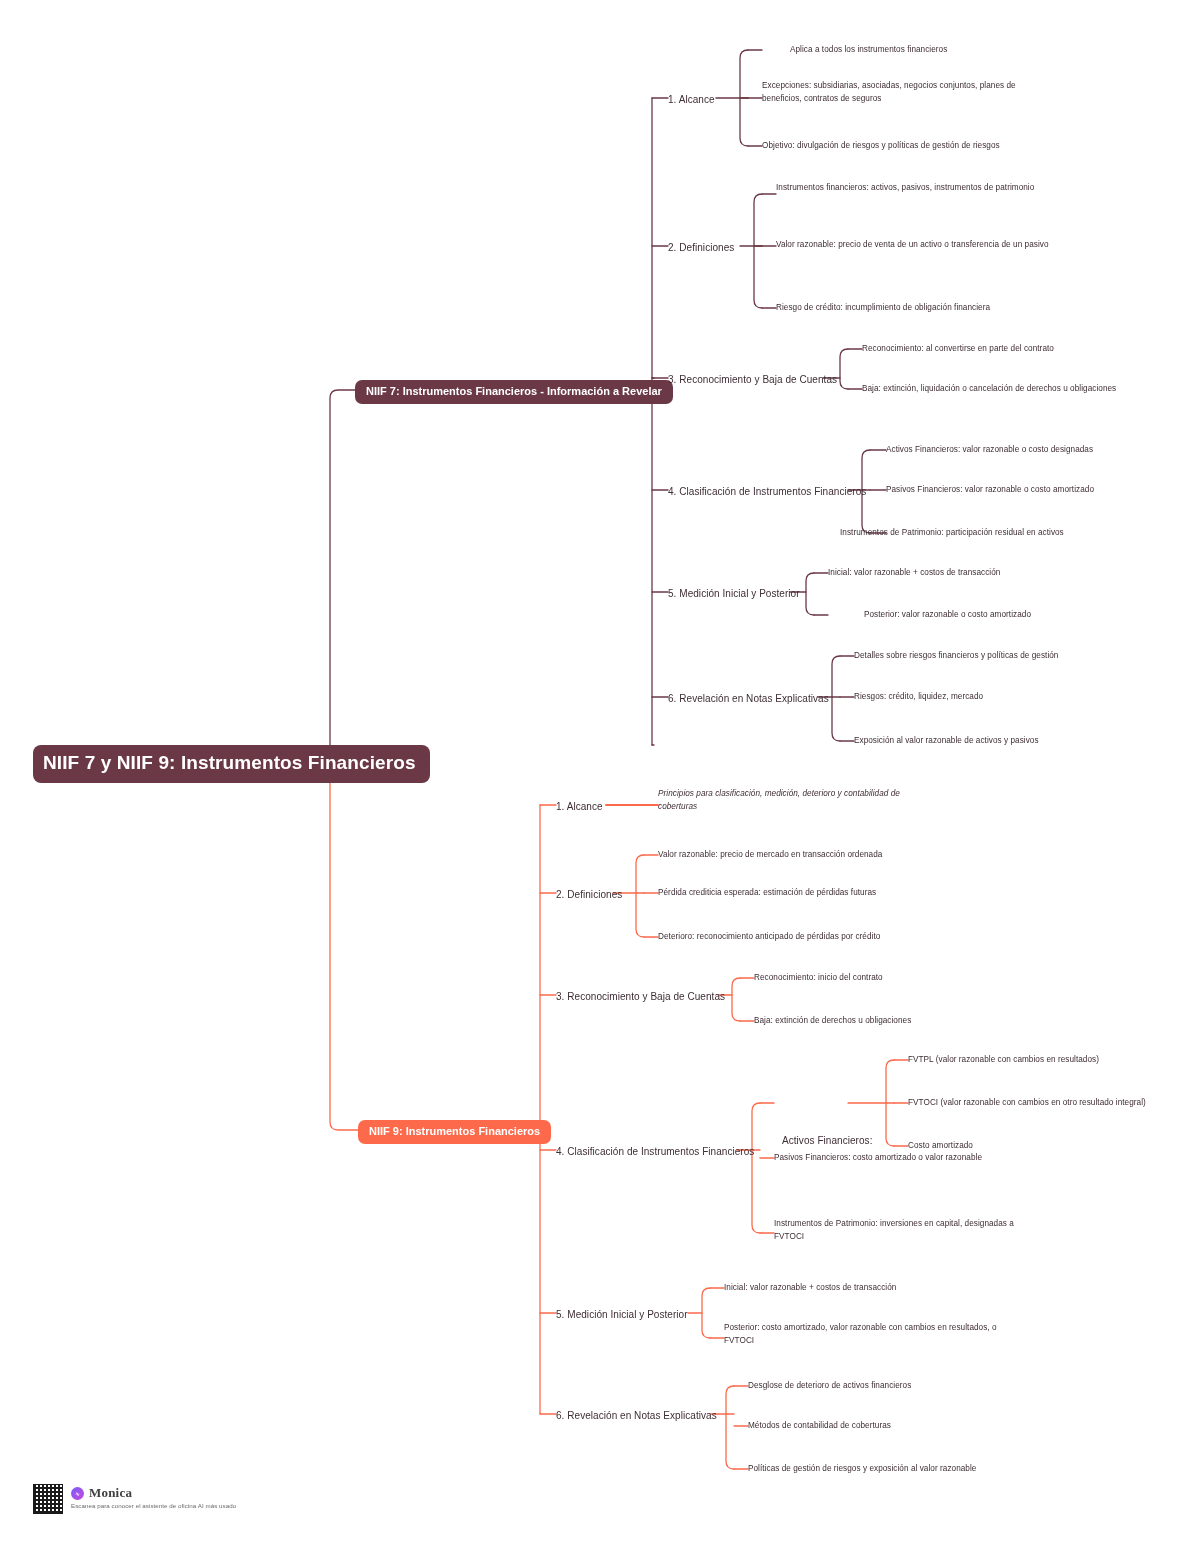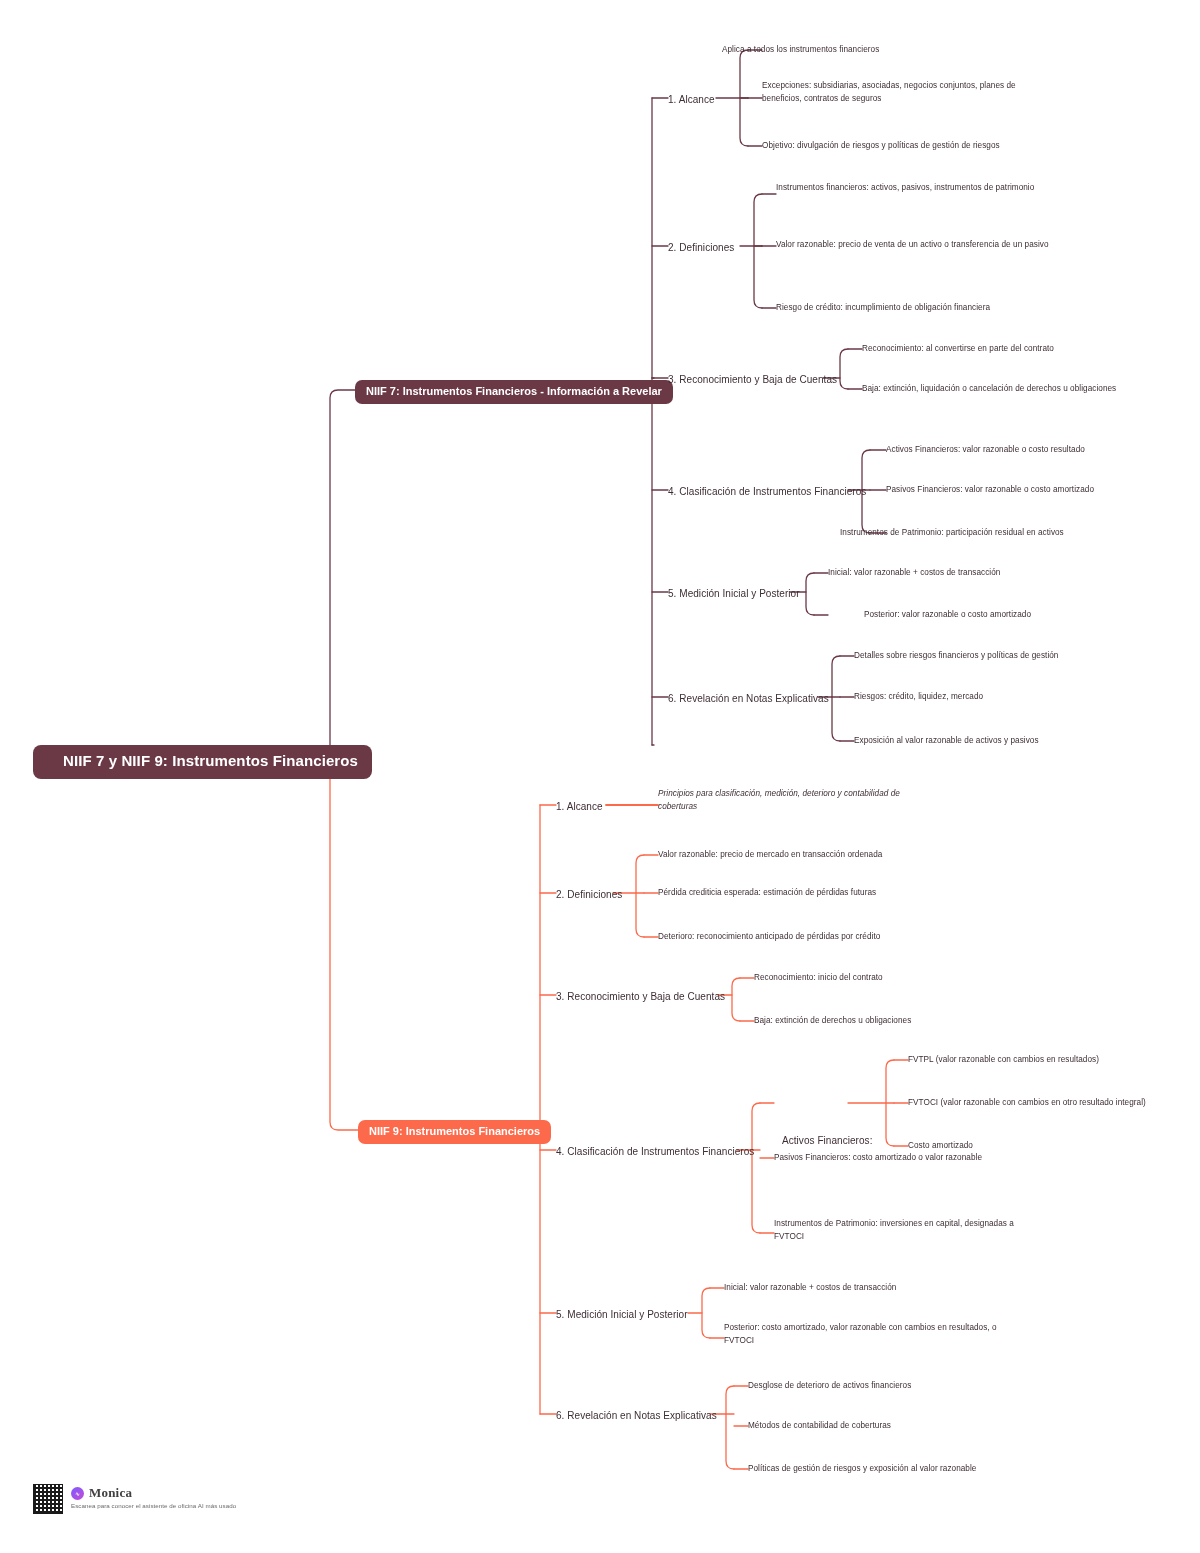--- a/index.html
+++ b/index.html
@@ -10,22 +10,22 @@
   }
   #canvas{position:absolute;inset:0;}
   svg.wires{position:absolute;left:0;top:0;width:1200px;height:1553px;pointer-events:none;}
 
   
   .root-node{
     position:absolute;
     background:#6b3946;
     color:#ffffff;
     border-radius:8px;
-    padding:8px 14px 9px 30px;
-    font-size:15px;
+    padding:8px 14px 9px 10px;
+    font-size:19px;
     font-weight:700;
     letter-spacing:.1px;
     white-space:nowrap;
     line-height:1.1;
   }
   
   .branch-node{
     position:absolute;
     color:#ffffff;
     border-radius:7px;
@@ -190,35 +190,35 @@
       <path d="M734 1426 H748" stroke="#fc6a4b"></path>
       <path d="M734 1469 H748" stroke="#fc6a4b"></path>
     </g>
   </svg>
 
   <div class="root-node" style="left:33px;top:745px;">NIIF 7 y NIIF 9: Instrumentos Financieros</div>
 
   <div class="branch-node branch-niif7" style="left:355px;top:380px;">NIIF 7: Instrumentos Financieros - Información a Revelar</div>
 
   <div class="tnode dark nowrap lvl2" style="left:668px;top:92px;">1. Alcance</div>
-  <div class="tnode dark nowrap" style="left:722px;top:44px;text-align:right;">Aplica a todos los instrumentos financieros</div>
+  <div class="tnode dark nowrap" style="left:790px;top:44px;text-align:right;">Aplica a todos los instrumentos financieros</div>
   <div class="tnode dark wrap" style="left:762px;top:80px;width:290px;">Excepciones: subsidiarias, asociadas, negocios conjuntos, planes de beneficios, contratos de seguros</div>
   <div class="tnode dark nowrap" style="left:762px;top:140px;">Objetivo: divulgación de riesgos y políticas de gestión de riesgos</div>
 
   <div class="tnode dark nowrap lvl2" style="left:668px;top:240px;">2. Definiciones</div>
   <div class="tnode dark wrap" style="left:776px;top:182px;width:300px;">Instrumentos financieros: activos, pasivos, instrumentos de patrimonio</div>
   <div class="tnode dark wrap" style="left:776px;top:239px;width:300px;">Valor razonable: precio de venta de un activo o transferencia de un pasivo</div>
   <div class="tnode dark nowrap" style="left:776px;top:302px;">Riesgo de crédito: incumplimiento de obligación financiera</div>
 
   <div class="tnode dark nowrap lvl2" style="left:668px;top:372px;">3. Reconocimiento y Baja de Cuentas</div>
   <div class="tnode dark nowrap" style="left:862px;top:343px;">Reconocimiento: al convertirse en parte del contrato</div>
   <div class="tnode dark wrap" style="left:862px;top:383px;width:276px;">Baja: extinción, liquidación o cancelación de derechos u obligaciones</div>
 
   <div class="tnode dark nowrap lvl2" style="left:668px;top:484px;">4. Clasificación de Instrumentos Financieros</div>
-  <div class="tnode dark nowrap" style="left:886px;top:444px;">Activos Financieros: valor razonable o costo resultado</div>
+  <div class="tnode dark nowrap" style="left:886px;top:444px;">Activos Financieros: valor razonable o costo designadas</div>
   <div class="tnode dark nowrap" style="left:886px;top:484px;">Pasivos Financieros: valor razonable o costo amortizado</div>
   <div class="tnode dark nowrap" style="left:840px;top:527px;">Instrumentos de Patrimonio: participación residual en activos</div>
 
   <div class="tnode dark nowrap lvl2" style="left:668px;top:586px;">5. Medición Inicial y Posterior</div>
   <div class="tnode dark nowrap" style="left:828px;top:567px;">Inicial: valor razonable + costos de transacción</div>
   <div class="tnode dark nowrap" style="left:864px;top:609px;">Posterior: valor razonable o costo amortizado</div>
 
   <div class="tnode dark nowrap lvl2" style="left:668px;top:691px;">6. Revelación en Notas Explicativas</div>
   <div class="tnode dark nowrap" style="left:854px;top:650px;">Detalles sobre riesgos financieros y políticas de gestión</div>
   <div class="tnode dark nowrap" style="left:854px;top:691px;">Riesgos: crédito, liquidez, mercado</div>

